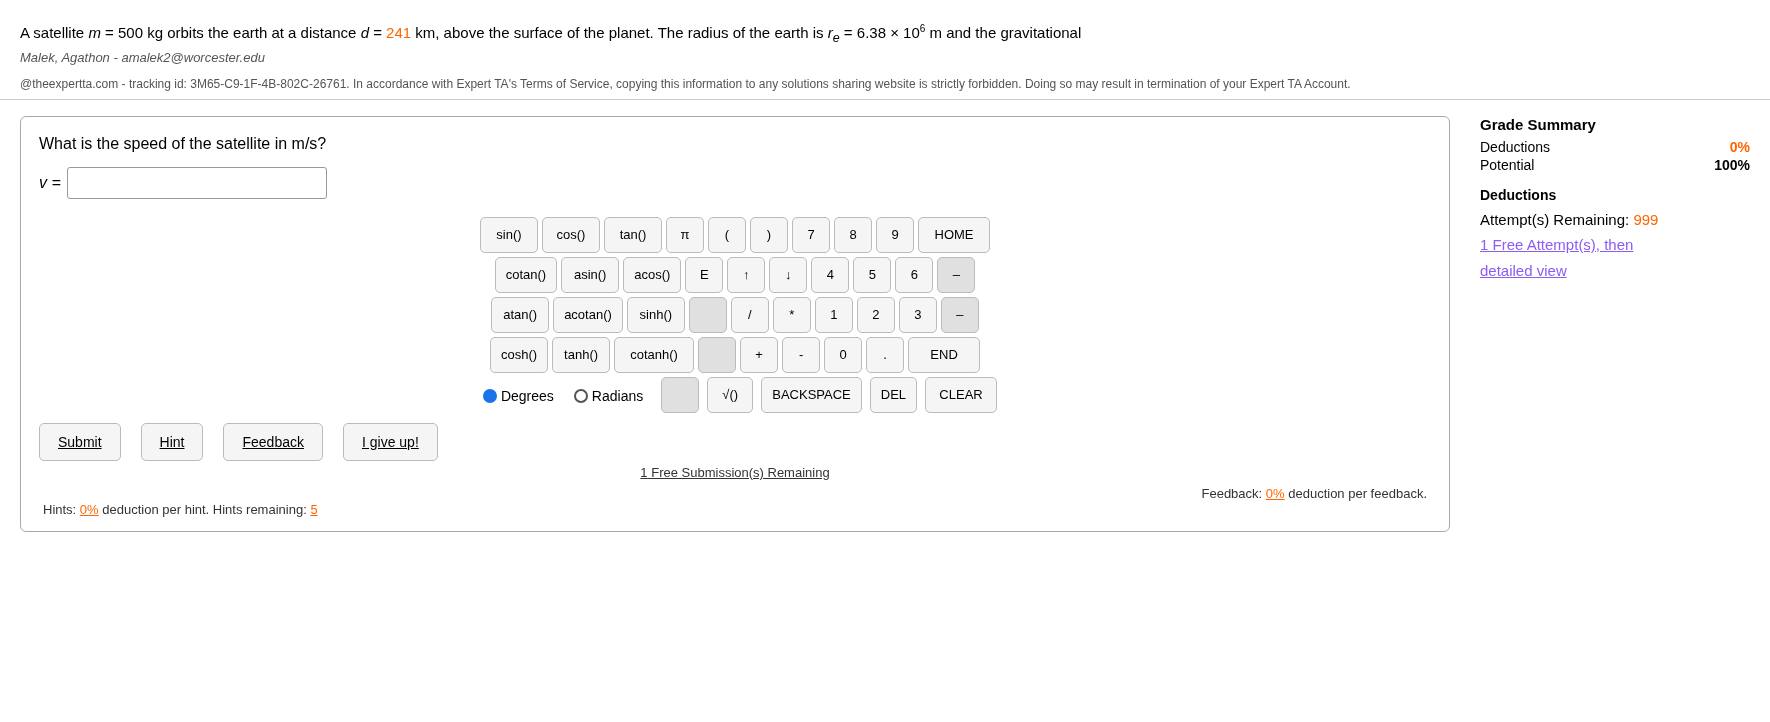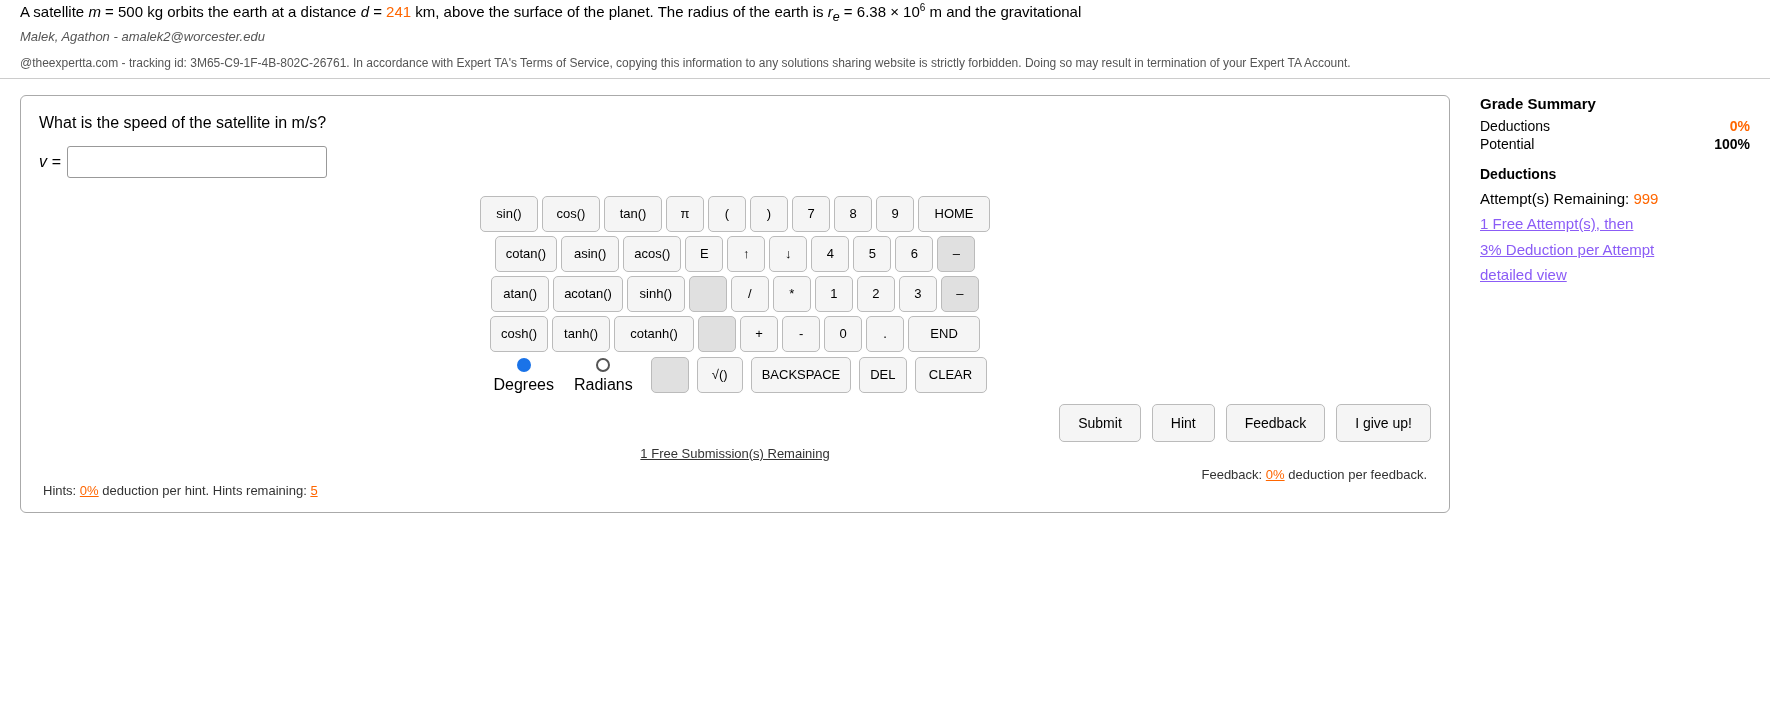--- a/index.html
+++ b/index.html
@@ -5,21 +5,21 @@
     * { box-sizing: border-box; margin: 0; padding: 0; }
     body {
       font-family: Arial, sans-serif;
       font-size: 15px;
       background: #fff;
       color: #000;
       width: 1770px;
       min-height: 722px;
     }
     .top-section {
-      padding: 0 20px 6px 20px;
+      padding: 21px 20px 6px 20px;
       border-bottom: 1px solid #ccc;
     }
     .problem-text {
       font-size: 15px;
       line-height: 1.5;
     }
     .author-line {
       font-size: 13px;
       color: #555;
       margin-top: 2px;
@@ -105,47 +105,47 @@
     .key-btn.del-btn { min-width: 46px; }
     .key-btn.empty { background: #e0e0e0; border-color: #bbb; cursor: default; }
     .degrees-row {
       display: flex;
       align-items: center;
       gap: 10px;
       margin-top: 2px;
       padding-left: 10px;
     }
     .degrees-label {
-      font-size: 16px;
+      font-size: 14px;
       display: flex;
       align-items: center;
       gap: 4px;
-      flex-direction: column;
     }
     .radio-selected {
       width: 14px;
       height: 14px;
       border-radius: 50%;
       border: 2px solid #1a73e8;
       background: #1a73e8;
       display: inline-block;
     }
     .radio-unselected {
       width: 14px;
       height: 14px;
       border-radius: 50%;
       border: 2px solid #555;
       background: #fff;
       display: inline-block;
     }
     .bottom-btns {
       display: flex;
-      gap: 11px;
-      justify-content: flex-end;
+      gap: 20px;
+      justify-content: flex-start;
       margin-top: 8px;
+      text-decoration: underline;
     }
     .action-btn {
       border: 1px solid #bbb;
       border-radius: 5px;
       background: #f5f5f5;
       cursor: pointer;
       font-size: 14px;
       padding: 6px 18px;
       height: 38px;
     }
@@ -332,20 +332,17 @@
     <div class="submissions-title">Deductions</div>
     <div class="submissions-body">
       <div>
         <span>Attempt(s) Remaining:</span>
         <span class="sub-orange">999</span>
       </div>
       <div>
         <span class="sub-link">1 Free Attempt(s), then</span>
       </div>
       <div>
-        <span class="sub-link">3% Deduction per Attempt</span>
-      </div>
-      <div>
         <a class="sub-link">detailed view</a>
       </div>
     </div>
   </div>
 </div>
 
 </body></html>

